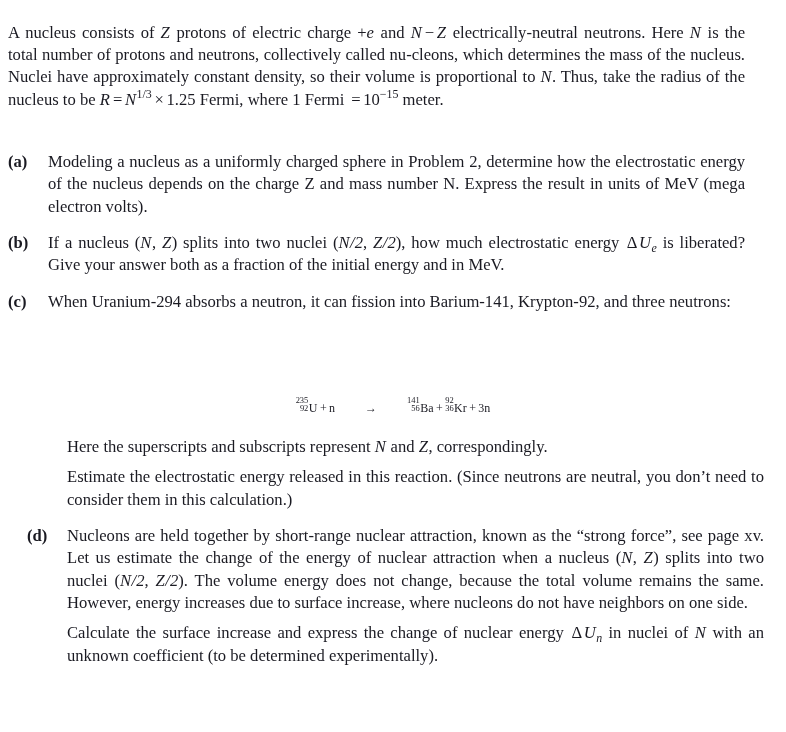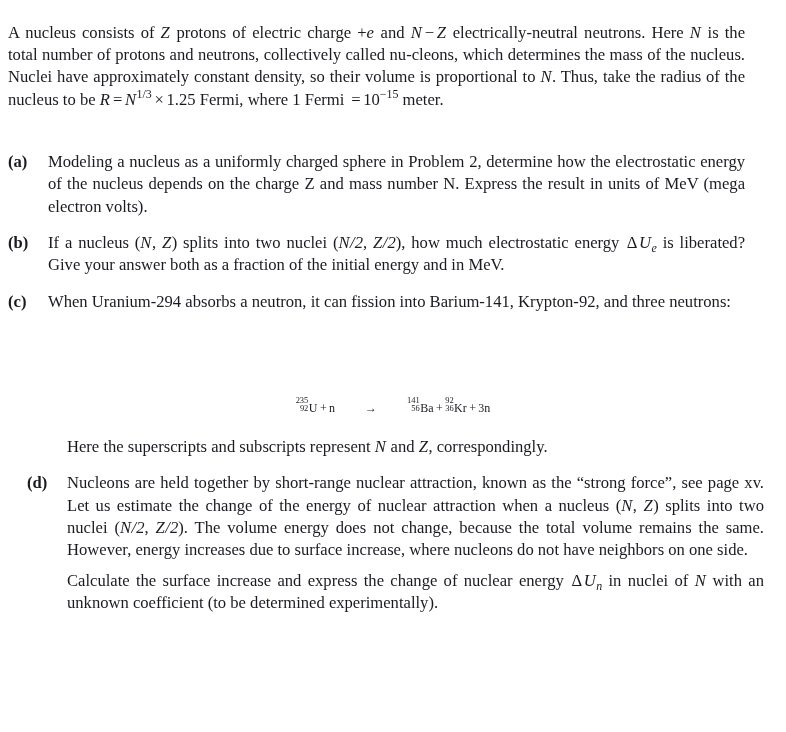--- a/index.html
+++ b/index.html
@@ -176,20 +176,21 @@
   <div class="equation">
     <span class="eq-inner">
       <span class="nuclide"><span class="prescripts"><span>235</span><span>92</span></span><span class="sym">U</span></span><span class="op">+</span><span class="mtext">n</span><span class="eq-arrow">→</span><span class="nuclide"><span class="prescripts"><span>141</span><span>56</span></span><span class="sym">Ba</span></span><span class="op">+</span><span class="nuclide"><span class="prescripts"><span>92</span><span>36</span></span><span class="sym">Kr</span></span><span class="op">+</span><span class="mtext">3n</span>
     </span>
   </div>
 
   <div class="tail">
 
     <div class="item" style="padding-left:40px; margin-bottom:12px; margin-top:-100px;">
       <div class="para"><span>Here the superscripts and subscripts represent </span><span class="mi">N</span><span> and </span><span class="mi">Z</span><span>, correspondingly.</span></div>
+      <div class="para" style="margin-top:8px;">Estimate the electrostatic energy released in this reaction. (Since neutrons are neutral, you don’t need to consider them in this calculation.)</div>
     </div>
 
     <div class="item" style="margin-top:14px;">
       <span class="item-label">(d)</span>
       <div class="item-body">
         <div class="para"><span>Nucleons are held together by short-range nuclear attraction, known as the “strong force”, see page xv. Let us estimate the change of the energy of nuclear attraction when a nucleus (</span><span class="mi">N</span><span>, </span><span class="mi">Z</span><span>) splits into two nuclei (</span><span class="mi">N</span><span class="frac-inline">/2</span><span>, </span><span class="mi">Z</span><span class="frac-inline">/2</span><span>). The volume energy does not change, because the total volume remains the same. However, energy increases due to surface increase, where nucleons do not have neighbors on one side.</span></div>
         <div class="para" style="margin-top:8px;"><span>Calculate the surface increase and express the change of nuclear energy </span><span class="mo tight">Δ</span><span class="mi">U</span><sub class="msub">n</sub><span> in nuclei of </span><span class="mi">N</span><span> with an unknown coefficient (to be determined experimentally).</span></div>
       </div>
     </div>
 

